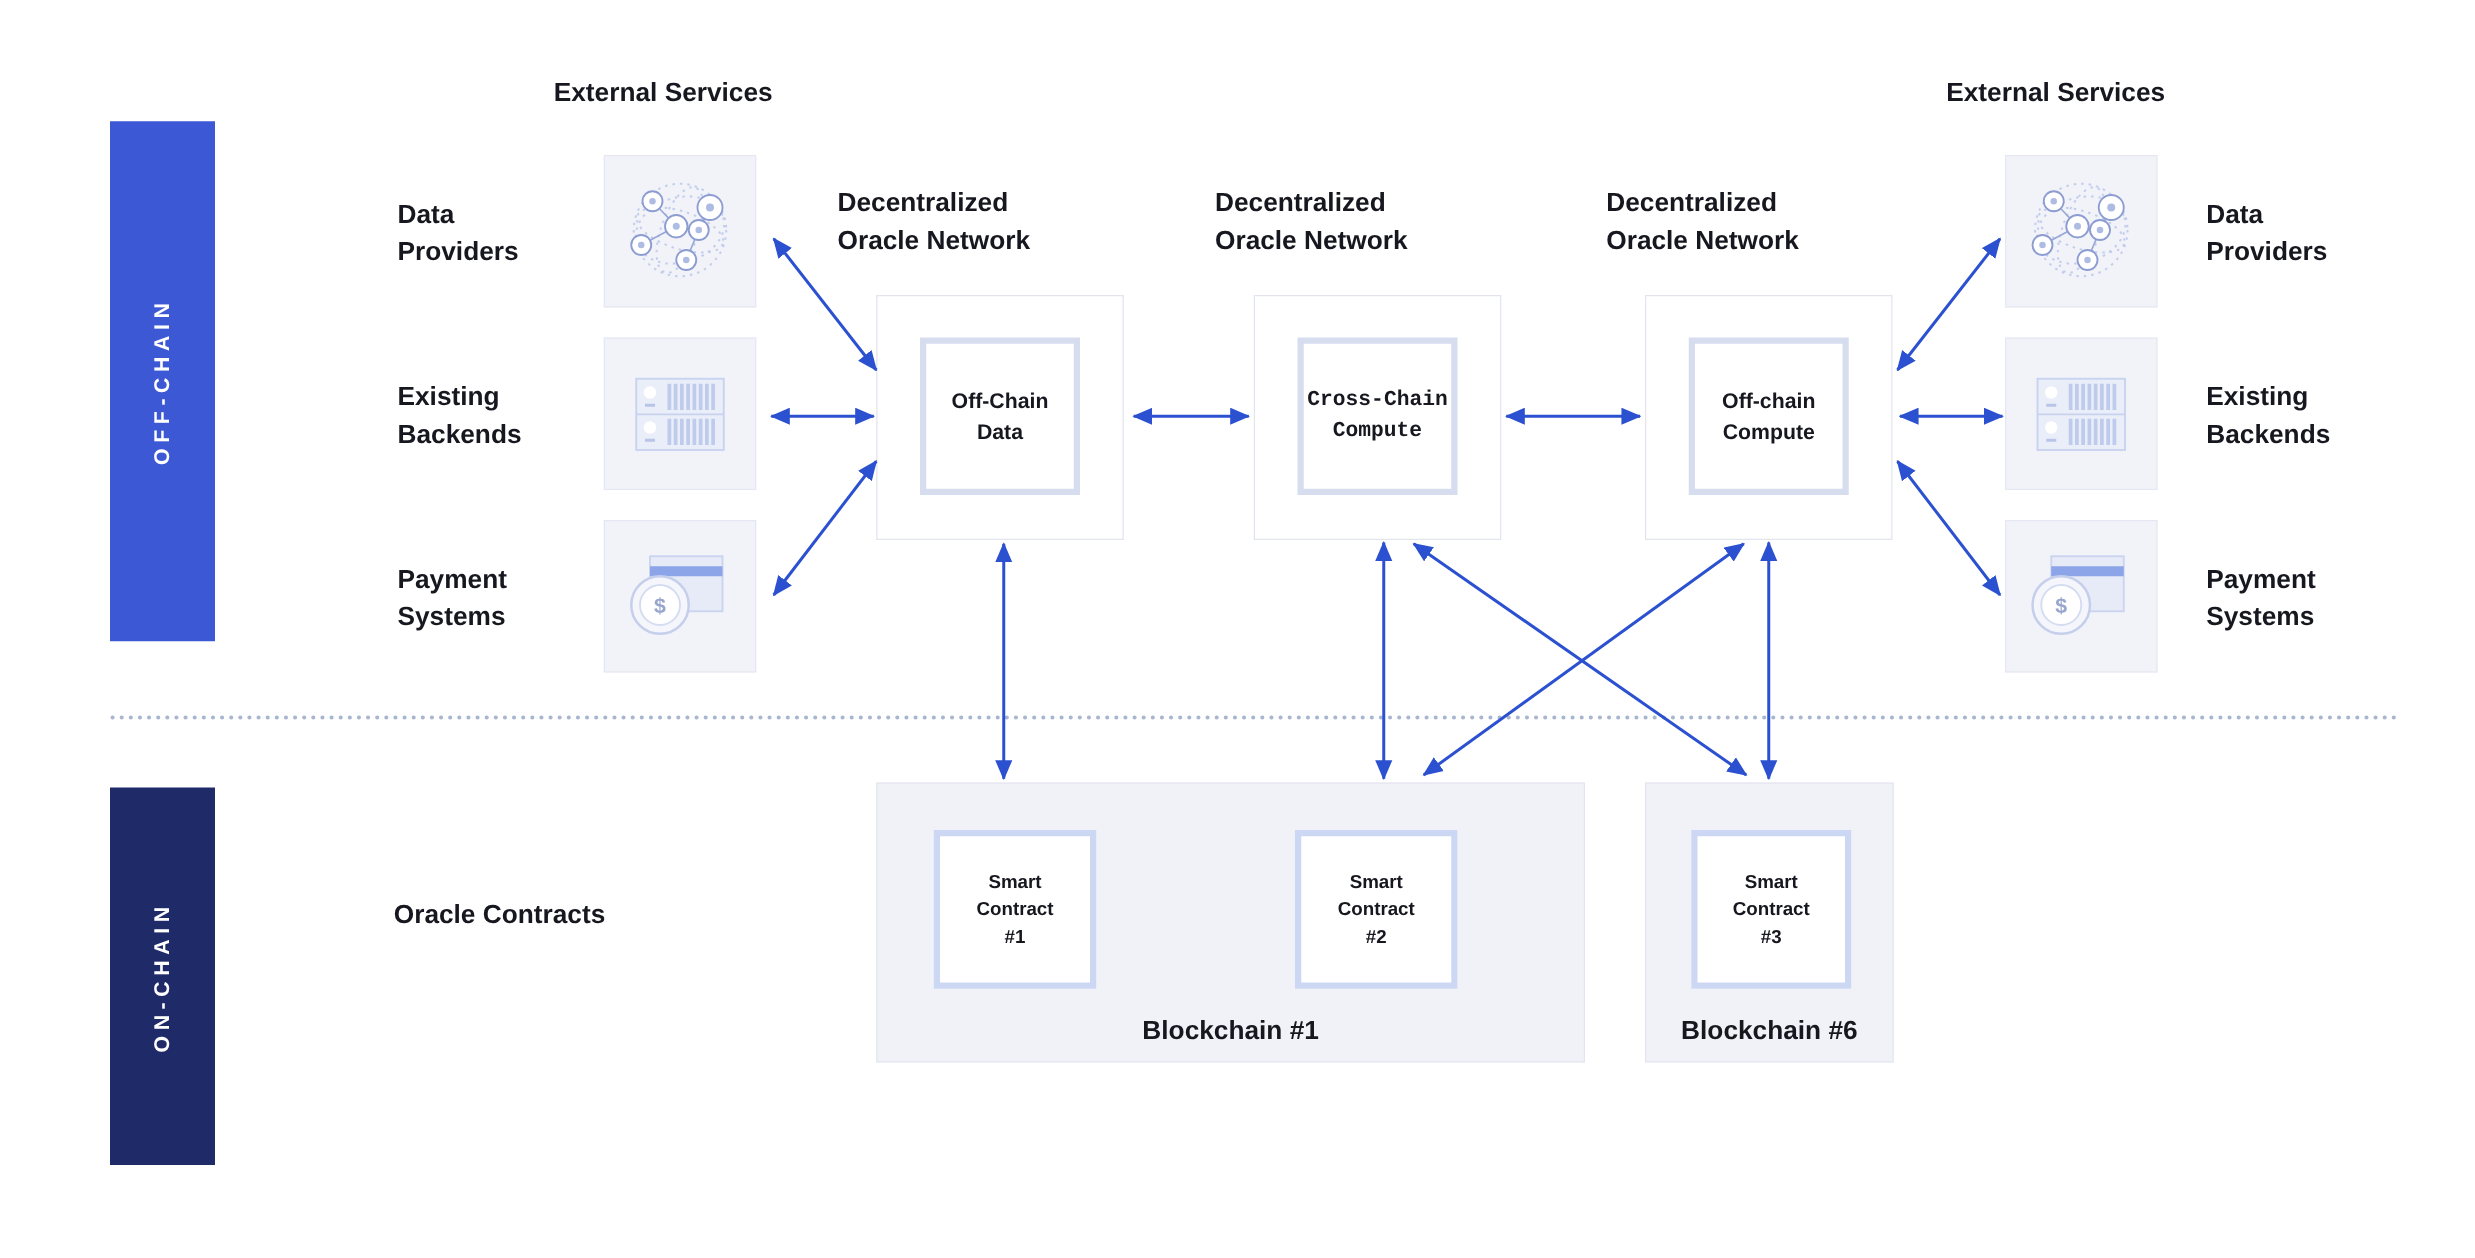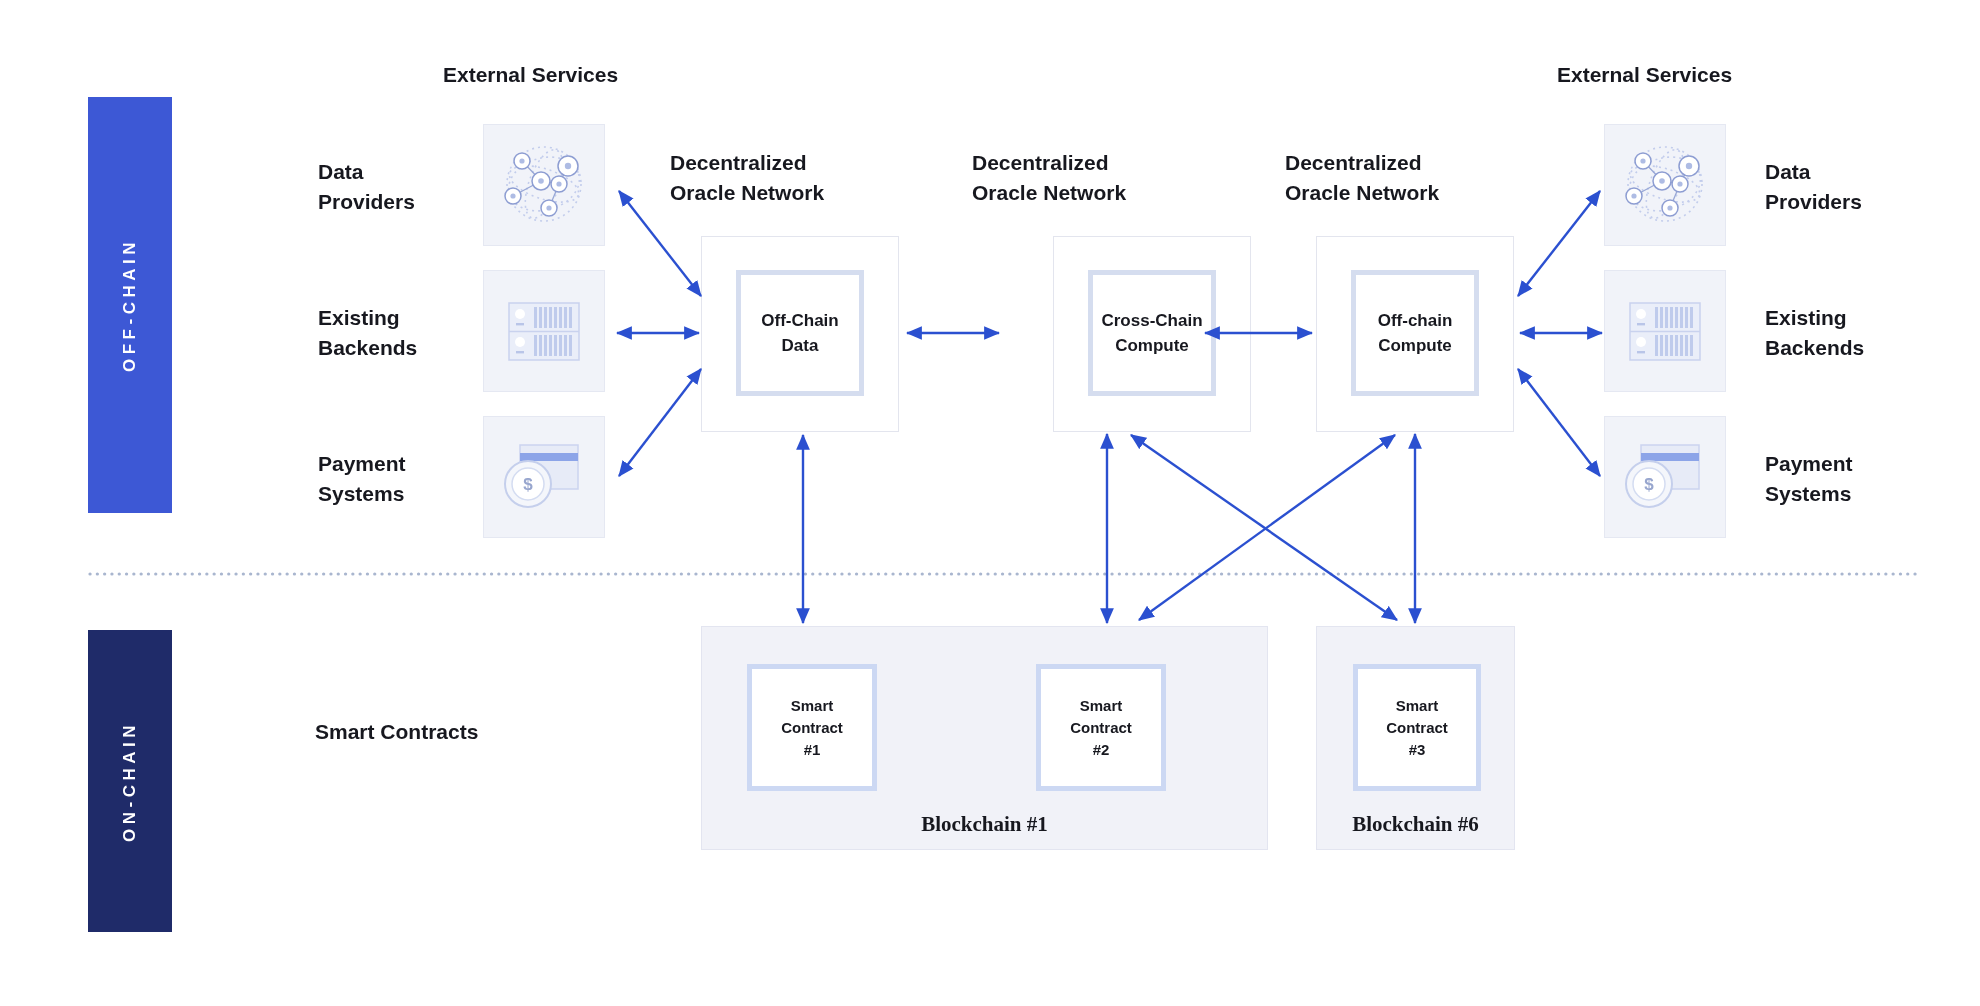--- a/index.html
+++ b/index.html
@@ -39,21 +39,21 @@
   .don-title{top:148px;width:260px;}
 
   
   .chain{top:626px;background:#F1F2F8;border:1px solid #E3E5F0;box-sizing:border-box;}
   .sc{
     position:absolute;top:37px;width:130px;height:127px;box-sizing:border-box;
     background:#ffffff;border:5px solid #CCD8F3;
     display:flex;align-items:center;justify-content:center;text-align:center;
     font-weight:700;font-size:15px;line-height:22px;
   }
-  .chain-label{position:absolute;left:0;right:0;bottom:12px;text-align:center;font-weight:700;font-size:21px;font-family:Liberation Serif, serif;}
+  .chain-label{position:absolute;left:0;right:0;bottom:12px;text-align:center;font-weight:700;font-size:21px;}
 
   svg.overlay{position:absolute;left:0;top:0;pointer-events:none;}
   svg text{font-family:"Liberation Sans",sans-serif;}
 </style>
 </head>
 <body>
 
 <div id="canvas">
 
   <div class="abs vband band-off">
@@ -244,39 +244,39 @@
   </div>
 
   <div class="abs don" style="left:701px;">
     <div class="don-inner">
       <div>
         <div>Off-Chain</div>
         <div>Data</div>
       </div>
     </div>
   </div>
-  <div class="abs don" style="left:1053px;">
+  <div class="abs don" style="left:1003px;font-family:Liberation Mono, monospace;">
     <div class="don-inner">
       <div>
         <div>Cross-Chain</div>
         <div>Compute</div>
       </div>
     </div>
   </div>
   <div class="abs don" style="left:1316px;">
     <div class="don-inner">
       <div>
         <div>Off-chain</div>
         <div>Compute</div>
       </div>
     </div>
   </div>
 
   <div class="abs h-label" style="left:315px;top:715px;width:260px;line-height:33px;">
-    <div>Smart Contracts</div>
+    <div>Oracle Contracts</div>
   </div>
 
   <div class="abs chain" style="left:701px;width:567px;height:224px;">
     <div class="sc" style="left:45px;">
       <div>
         <div>Smart</div>
         <div>Contract</div>
         <div>#1</div>
       </div>
     </div>

